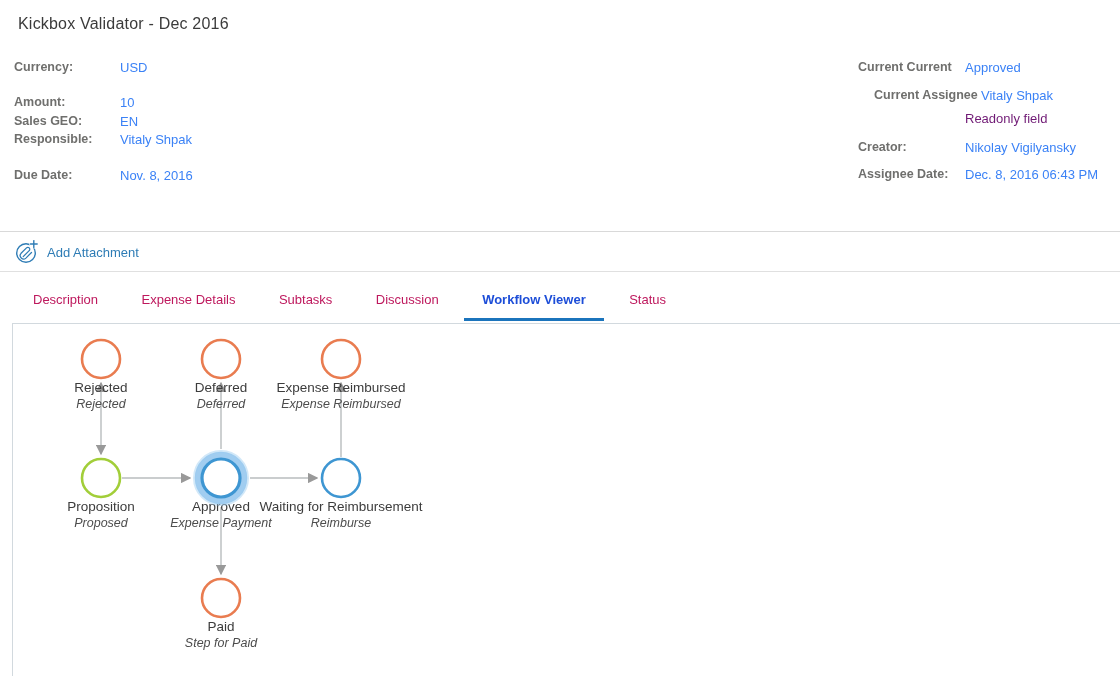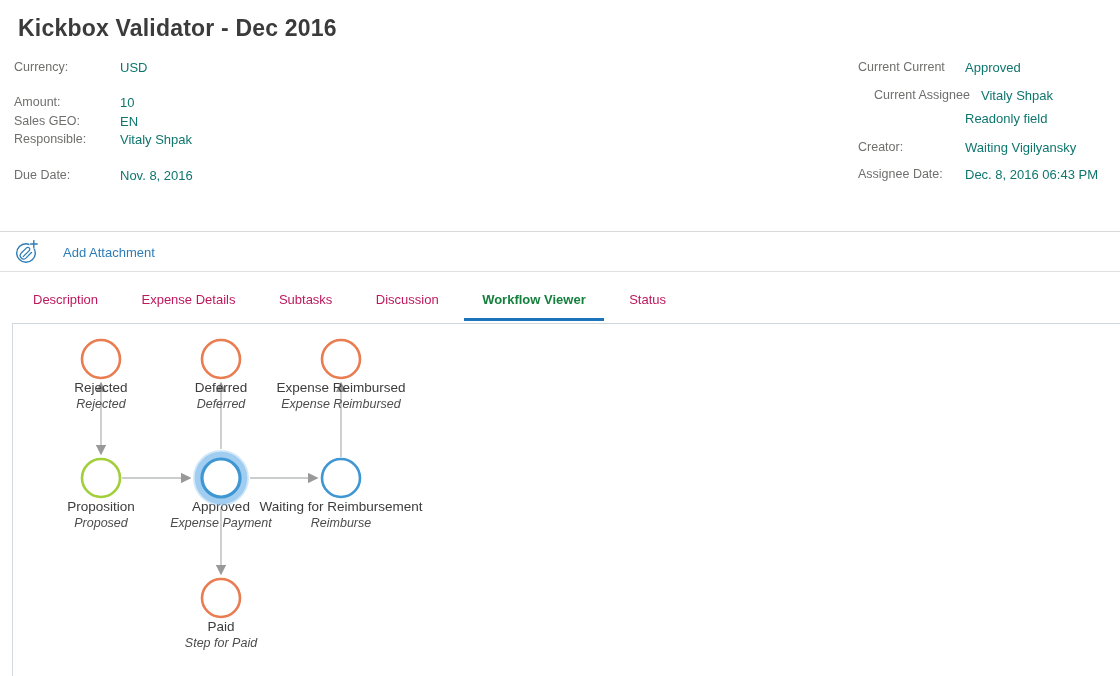--- a/index.html
+++ b/index.html
@@ -1,43 +1,43 @@
 <!DOCTYPE html>
 <html><head>
 <meta charset="utf-8">
 <style>
   * { margin:0; padding:0; box-sizing:border-box; }
   html,body { width:1120px; height:676px; overflow:hidden; background:#fff;
     font-family:"Liberation Sans", sans-serif; position:relative; }
 
   
-  .page-title { position:absolute; left:18px; top:15px; font-size:23px;
-    color:#3b3b3b; font-weight:700; letter-spacing:.2px; }
+  .page-title { position:absolute; left:18px; top:15px; font-size:16px;
+    color:#3b3b3b; font-weight:400; letter-spacing:.2px; }
 
   .field-row { position:absolute; display:flex; font-size:12.5px; }
-  .field-label { color:#6f6f6d; }
-  .field-value { color:#0f766e; font-size:13px; }
+  .field-label { color:#6f6f6d;font-weight:bold; }
+  .field-value { color:#3b82f6; font-size:13px; }
   .left-fields .field-label  { width:106px; }
   .right-fields { position:absolute; left:858px; top:0; width:262px; }
   .right-fields .field-label { width:107px; }
-  .field-hint { position:absolute; left:107px; top:111px; font-size:13px; color:#0f766e; }
+  .field-hint { position:absolute; left:107px; top:111px; font-size:13px; color:#701a75; }
 
   .divider { position:absolute; left:0; right:0; height:1px; }
   .divider.d1 { top:231px; background:#d9d9d9; }
   .divider.d2 { top:271px; background:#e0e0e0; }
 
   
   .add-attachment { position:absolute; left:15px; top:239px; display:flex;
-    align-items:center; gap:24px; color:#2e7cb5; font-size:13px; cursor:pointer;justify-content:flex-end; }
+    align-items:center; gap:8px; color:#2e7cb5; font-size:13px; cursor:pointer;justify-content:flex-end; }
 
   
   .tab-bar { position:absolute; left:0; top:271px; right:0; height:52px; padding-left:15px; }
   .tab { display:inline-block; padding:21px 18px 14px; margin-right:3px; font-size:13px;
     color:#be185d; cursor:pointer; }
-  .tab.active { color:#15803d; font-weight:700; box-shadow:inset 0 -3px 0 #1b74bc; }
+  .tab.active { color:#1d4ed8; font-weight:700; box-shadow:inset 0 -3px 0 #1b74bc; }
 
   
   .workflow-panel { position:absolute; left:12px; top:323px; width:1120px; height:400px;
     border:1px solid #d2d9de; background:#fff; }
   .workflow-panel svg { position:absolute; left:0; top:0; }
   .wf-name { font-size:13.5px; fill:#3c3c3c; }
   .wf-sub  { font-size:12.5px; fill:#4d4d4d; font-style:italic; }
 </style>
 </head>
 <body>
@@ -72,21 +72,21 @@
     <span class="field-label">Current Current</span>
     <span class="field-value">Approved</span>
   </div>
   <div class="field-row" style="left:16px; top:88px">
     <span class="field-label">Current Assignee</span>
     <span class="field-value">Vitaly Shpak</span>
   </div>
   <span class="field-hint">Readonly field</span>
   <div class="field-row" style="left:0; top:140px">
     <span class="field-label">Creator:</span>
-    <span class="field-value">Waiting Vigilyansky</span>
+    <span class="field-value">Nikolay Vigilyansky</span>
   </div>
   <div class="field-row" style="left:0; top:167px">
     <span class="field-label">Assignee Date:</span>
     <span class="field-value">Dec. 8, 2016 06:43 PM</span>
   </div>
 </div>
 
 <div class="divider d1"></div>
 
 <div class="add-attachment">

